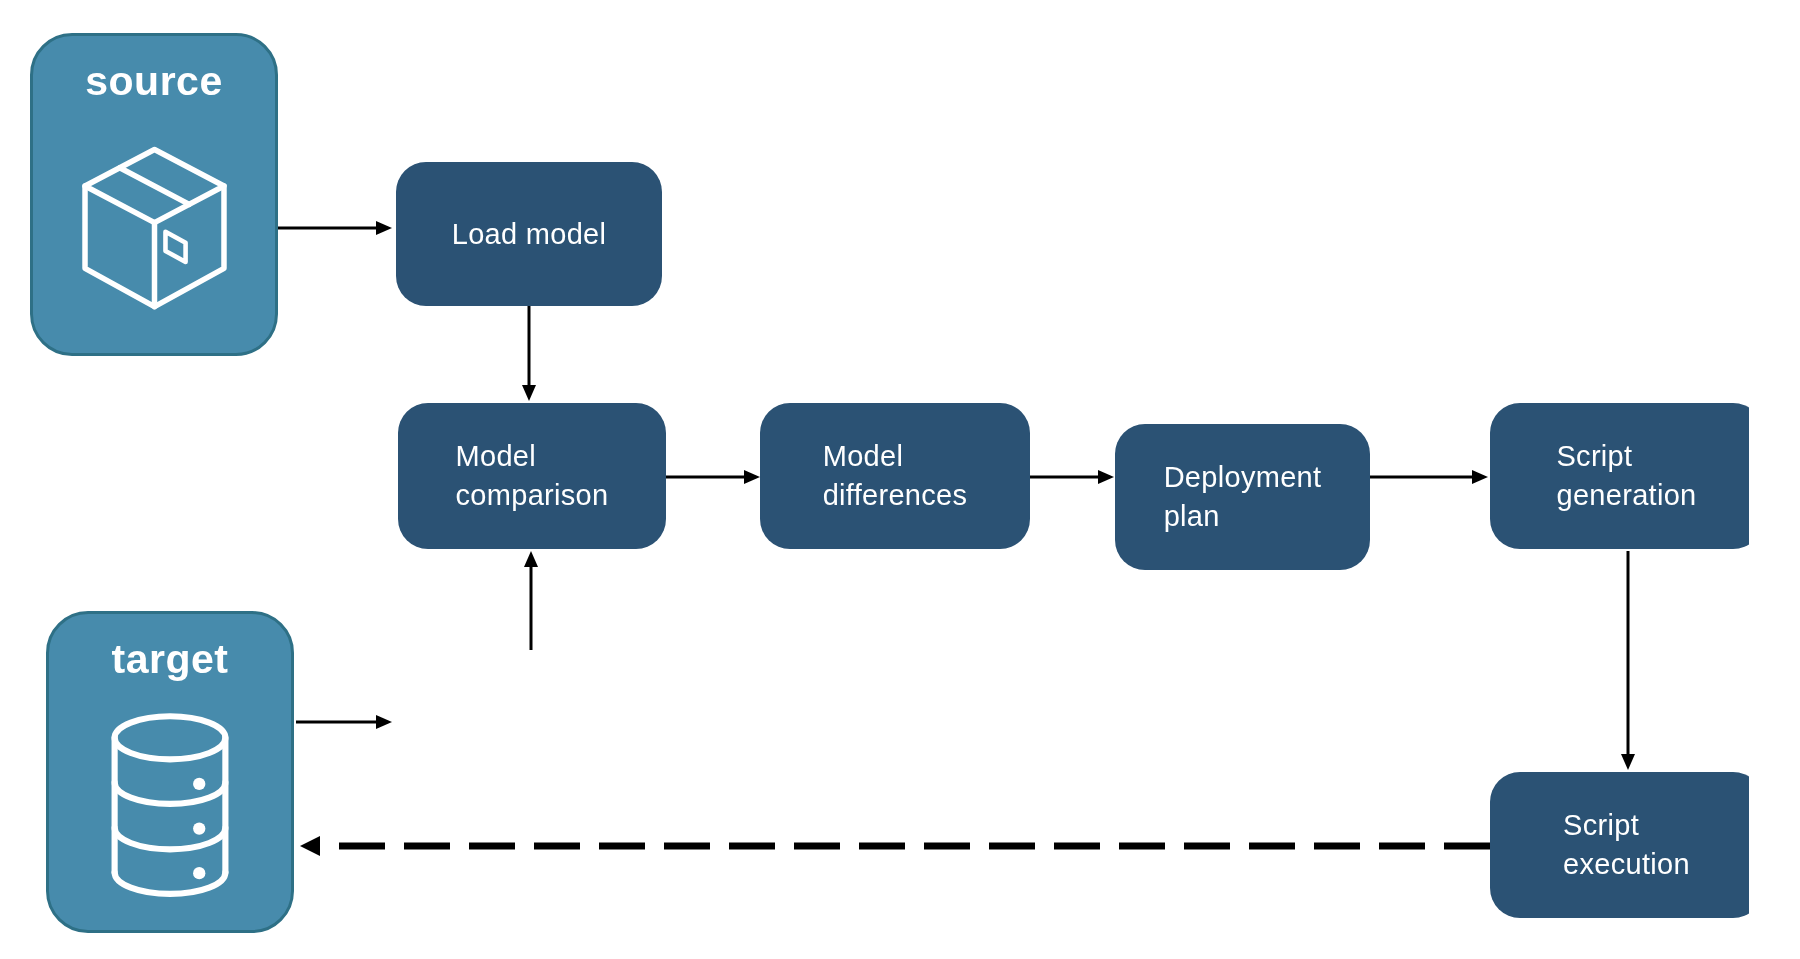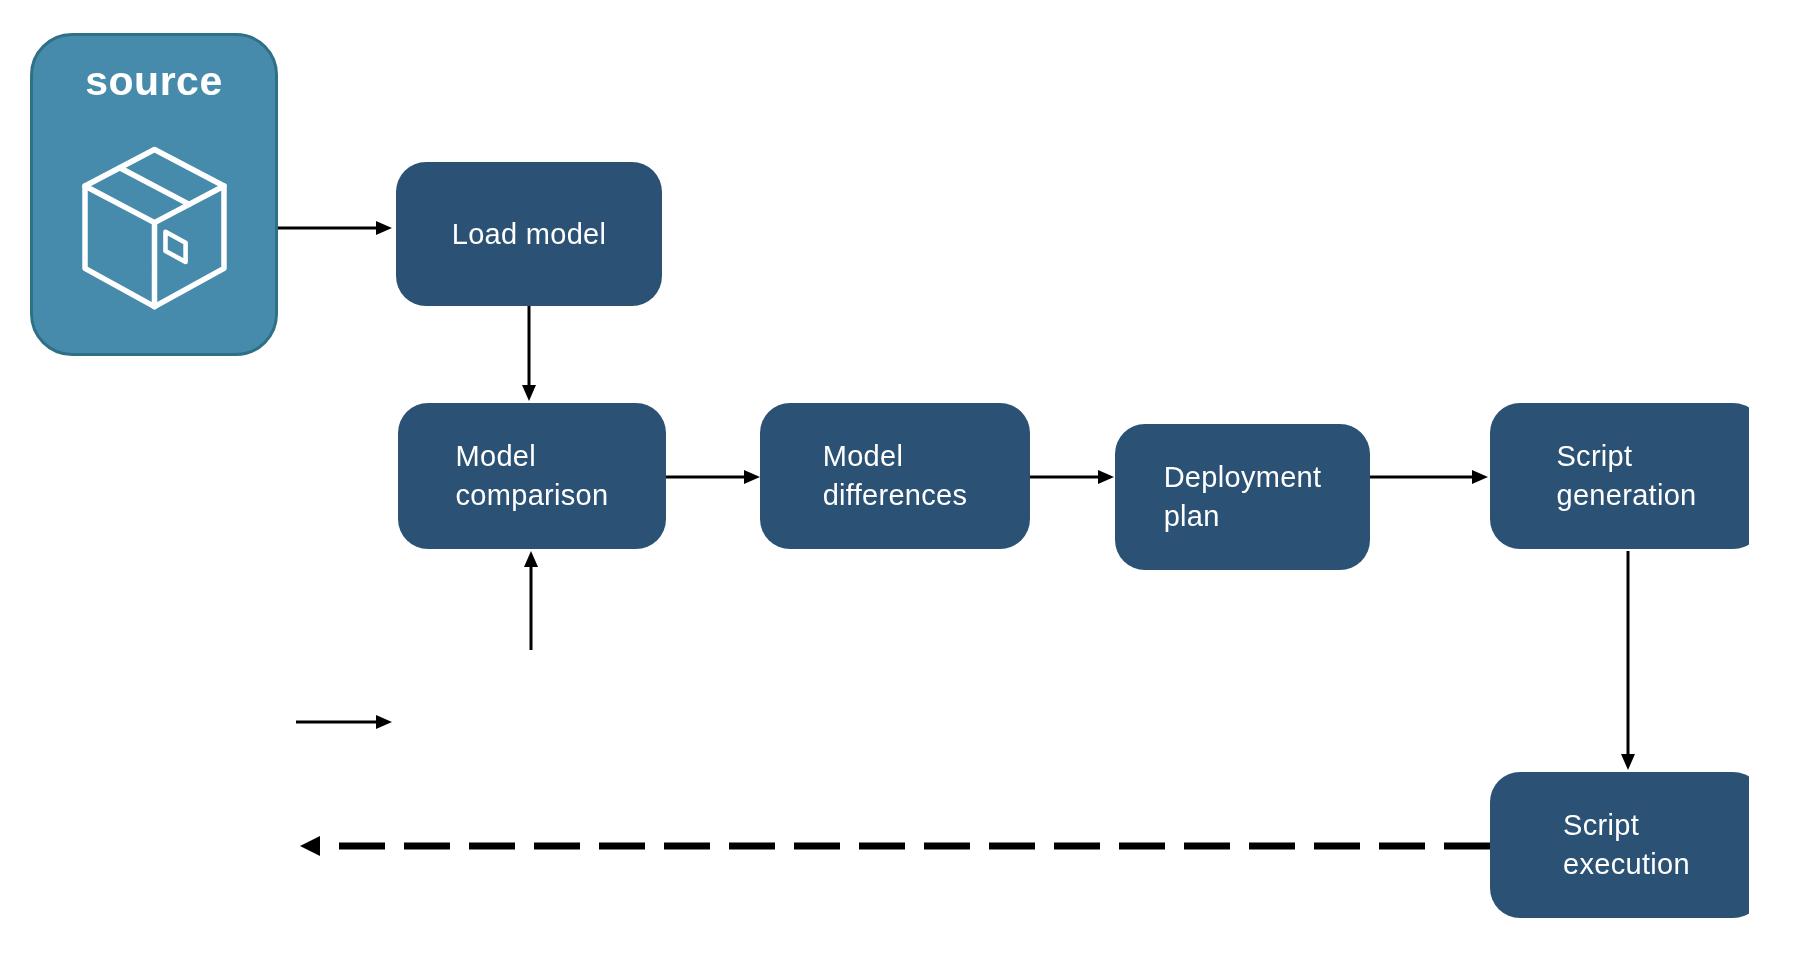--- a/index.html
+++ b/index.html
@@ -82,20 +82,36 @@
       <svg width="185" height="192" viewBox="0 0 200 210" fill="none" stroke="#FFFFFF" stroke-width="6" stroke-linejoin="round" stroke-linecap="round">
         <path d="M100,18 L176,58 L100,98 L24,58 Z"></path>
         <path d="M24,58 L24,148 L100,190 L100,98"></path>
         <path d="M176,58 L176,148 L100,190"></path>
         <path d="M62,38 L138,78"></path>
         <path d="M112,108 L134,120 L134,141 L112,129 Z" stroke-width="5"></path>
       </svg>
     </div>
   </div>
 
+  <div class="entity" style="left:46px;top:611px;width:248px;height:322px;">
+    <div class="entity-label">target</div>
+    <div class="entity-icon">
+      <svg width="160" height="200" viewBox="0 0 200 260" fill="none" stroke="#FFFFFF" stroke-width="8" stroke-linecap="round">
+        <ellipse cx="100" cy="40" rx="72" ry="28"></ellipse>
+        <path d="M28,40 L28,215"></path>
+        <path d="M172,40 L172,215"></path>
+        <path d="M28,215 A72,28 0 0 0 172,215"></path>
+        <path d="M28,98 A72,28 0 0 0 172,98"></path>
+        <path d="M28,157 A72,28 0 0 0 172,157"></path>
+        <circle cx="138" cy="100" r="8" fill="#FFFFFF" stroke="none"></circle>
+        <circle cx="138" cy="158" r="8" fill="#FFFFFF" stroke="none"></circle>
+        <circle cx="138" cy="216" r="8" fill="#FFFFFF" stroke="none"></circle>
+      </svg>
+    </div>
+  </div>
 
   <div class="node" style="left:396px;top:162px;width:266px;height:144px;">Load model</div>
 
   <div class="node" style="left:398px;top:403px;width:268px;height:146px;">Model
 comparison</div>
 
   <div class="node" style="left:760px;top:403px;width:270px;height:146px;">Model
 differences</div>
 
   <div class="node" style="left:1115px;top:403px;width:255px;height:146px;margin-top:21px;">Deployment

